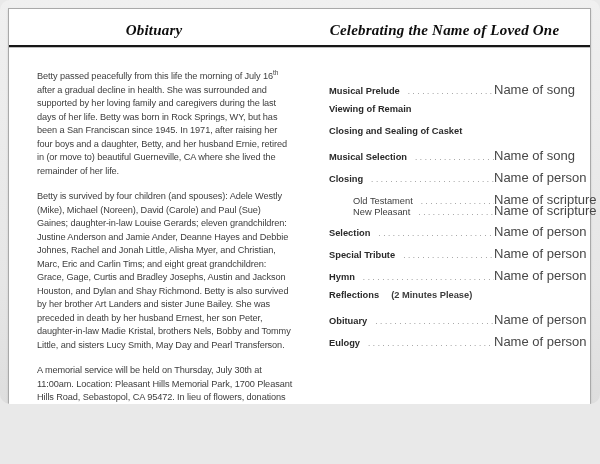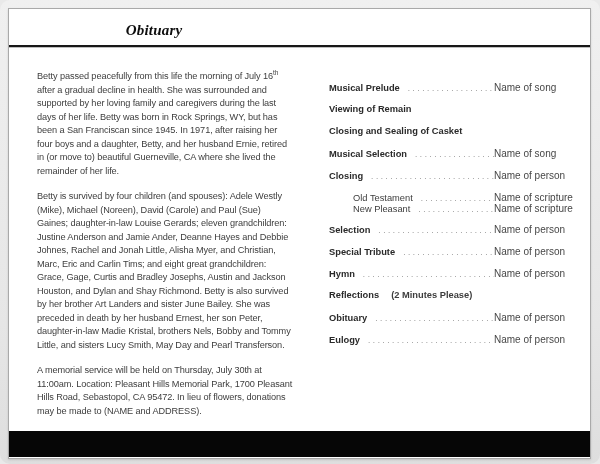--- a/index.html
+++ b/index.html
@@ -1,19 +1,19 @@
 <!DOCTYPE html>
 <html><head>
 <meta charset="utf-8">
 <style>
   html,body { margin:0; padding:0; }
   body { background:#e9e9e9; }
   .canvas {
     position:relative;
-    width:600px; height:464px;
+    width:600px; height:404px;
     background:linear-gradient(180deg,#f0f0f0 0%, #e6e6e6 70%, #dedede 100%);
     font-family:"Liberation Sans", sans-serif;
     overflow:hidden;
     border-radius:10px;
   }
   .page {
     position:absolute; left:8px; top:8px;
     width:581px; height:449px;
     background:#ffffff;
     border:1px solid #a9a9a9;
@@ -58,33 +58,34 @@
   .so-label { font-weight:bold; color:#2a2a2a; }
   .so-row.sub .so-label { font-weight:normal; color:#3d3d3d; }
   .so-suffix { margin-left:12px; color:#3d3d3d;font-weight:bold; }
   .so-dots {
     flex:1 1 auto; overflow:hidden;
     font-size:8px; color:#6f6f6f;
     letter-spacing:2.6px;
     padding:0 6px 0 8px;
   }
   .so-dots::after { content:"......................................................"; }
-  .so-value { flex:0 0 75px; width:75px; font-size:10px; color:#474747; }
+  .so-value { flex:0 0 75px; width:75px; font-size:13px; color:#474747; }
   .bottom-bar {
     position:absolute; left:0; bottom:1px;
     width:100%; height:26px; background:#060606;
   }
 </style>
 </head>
 <body>
 
 <div class="canvas">
   <div class="page">
 
     <div class="panel-header left">Obituary</div>
+    <div class="panel-header right">Celebrating the Name of Loved One</div>
     <div class="header-rule"></div>
 
     <div class="obit">
       <p><span>Betty passed peacefully from this life the morning of July 16</span><sup>th</sup><span> after a gradual decline in health.  She was surrounded and supported by her loving family and caregivers during the last days of her life.  Betty was born in Rock Springs, WY, but has been a San Franciscan since 1945.  In 1971, after raising her four boys and a daughter, Betty, and her husband Ernie, retired in (or move to) beautiful Guerneville, CA where she lived the remainder of her life.</span></p>
       <p>Betty is survived by four children (and spouses): Adele Westly (Mike), Michael (Noreen), David (Carole) and Paul (Sue) Gaines;  daughter-in-law Louise Gerards;  eleven grandchildren: Justine Anderson and Jamie Ander, Deanne Hayes and Debbie Johnes, Rachel and Jonah Little, Alisha Myer, and Christian, Marc, Eric and Carlin Tims;  and eight great grandchildren: Grace, Gage, Curtis and Bradley Josephs, Austin and Jackson Houston, and Dylan and Shay Richmond.  Betty is also survived by her brother Art Landers and sister June Bailey.  She was preceded in death by her husband Ernest, her son Peter, daughter-in-law Madie Kristal, brothers Nels, Bobby and Tommy Little, and sisters Lucy Smith, May Day and Pearl Transferson.</p>
       <p>A memorial service will be held on Thursday, July 30th at 11:00am.  Location:  Pleasant Hills Memorial Park, 1700 Pleasant Hills Road, Sebastopol, CA 95472.  In lieu of flowers, donations may be made to (NAME and ADDRESS).</p>
     </div>
 
     <div class="service">
 

